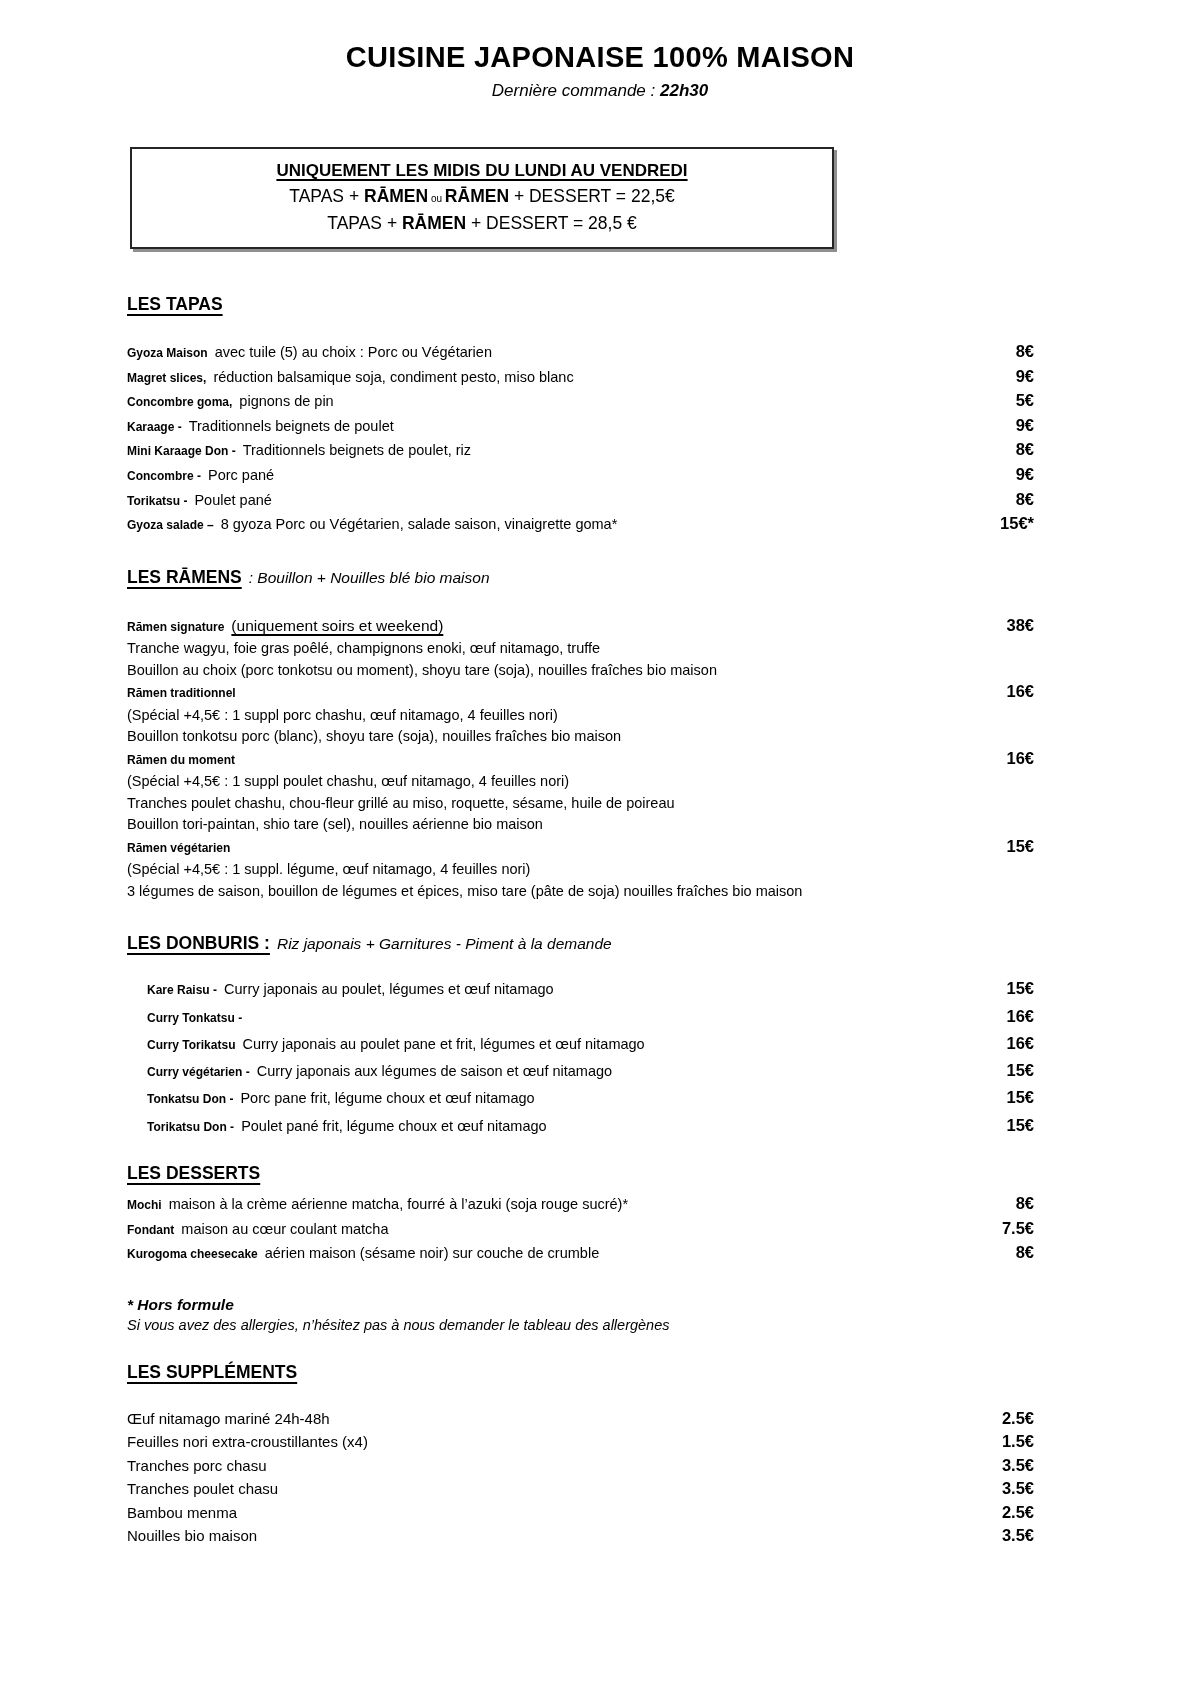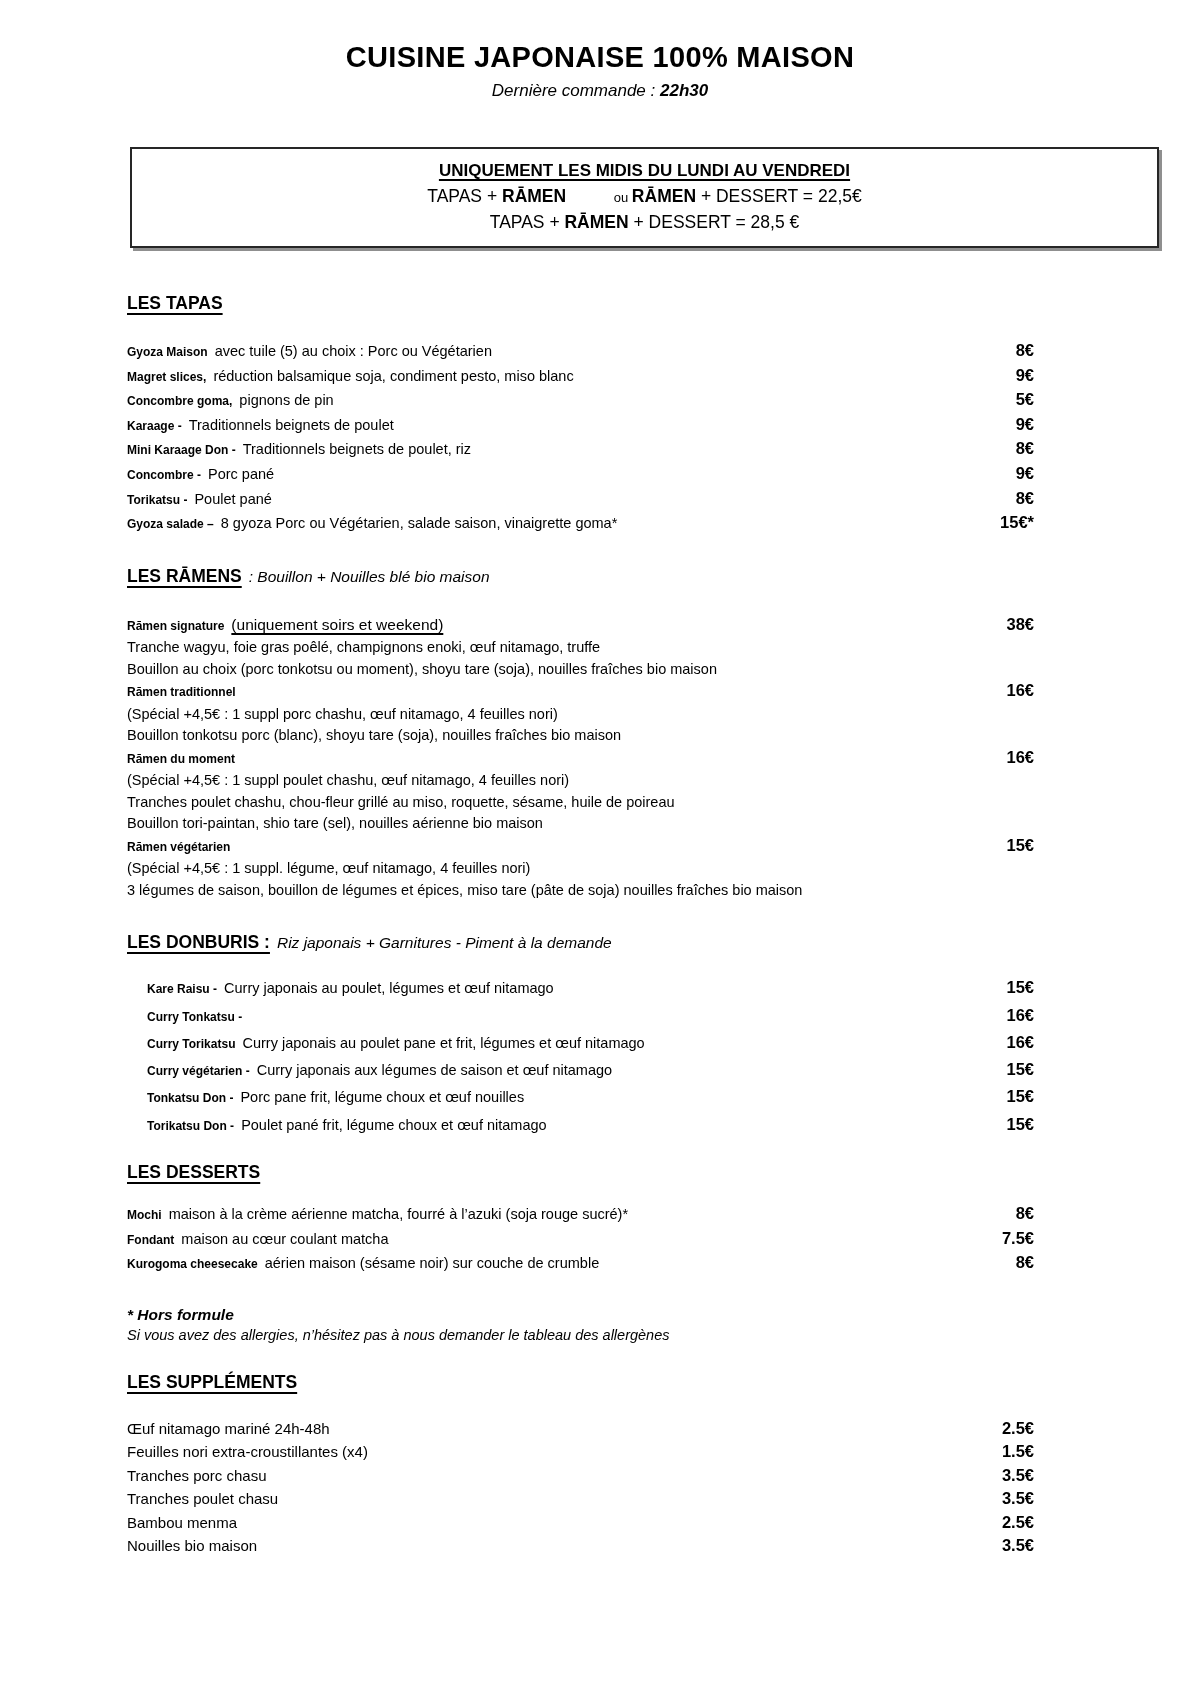--- a/index.html
+++ b/index.html
@@ -2,46 +2,46 @@
 <html><head>
 <meta charset="utf-8">
 <style>
   html,body{margin:0;padding:0;background:#fff;}
   body{width:1200px;height:1699px;color:#000;font-family:"Liberation Sans","DejaVu Sans",sans-serif;-webkit-font-smoothing:antialiased;}
   .page{position:relative;width:1200px;height:1699px;overflow:hidden;background:#ffffff;}
   .header{text-align:center;padding-top:40px;}
   .title{font-size:29px;font-weight:700;line-height:34px;letter-spacing:.3px;}
   .last-order{font-size:17px;font-style:italic;margin-top:7px;}
   .last-order .lo-time{font-weight:700;}
-  .formule-box{box-sizing:border-box;margin:46px 0 0 130px;width:1029px;border:2px solid #262626;box-shadow:3px 3px 0 #8f8f8f;text-align:center;padding:9px 10px 11px;}
+  .formule-box{box-sizing:border-box;margin:46px 0 0 130px;width:704px;border:2px solid #262626;box-shadow:3px 3px 0 #8f8f8f;text-align:center;padding:9px 10px 11px;}
   .fx-heading{font-size:17px;font-weight:700;text-decoration:underline;text-decoration-thickness:2px;text-underline-offset:3px;line-height:26px;}
   .fx-line{font-size:17.5px;line-height:25px;}
   .fx-line .b{font-weight:700;}
-  .fx-line .sm{font-size:13px;padding-left:44px;}
+  .fx-line .sm{font-size:10px;}
   .content{margin-left:127px;width:907px;}
   .sec-head-row{line-height:21px;}
   .sec-head{font-size:17.5px;font-weight:700;text-decoration:underline;text-decoration-thickness:2px;text-underline-offset:4px;}
   .sec-sub{font-size:15.5px;font-style:italic;margin-left:7px;}
   .row{display:flex;align-items:baseline;}
   .nm{font-weight:700;font-size:12px;white-space:nowrap;margin-right:7px;}
   .ds{font-size:14.5px;}
   .pr{margin-left:auto;font-weight:700;font-size:16.5px;white-space:nowrap;padding-left:12px;}
   .sec-tapas{margin-top:45px;}
   .tapas-list{margin-top:25px;}
   .tapas-list .row{line-height:22.6px;}
   .sec-ramens{margin-top:30px;}
   .ramen-list{margin-top:27px;}
   .ramen-list .row{line-height:21.5px;}
   .detail{font-size:14.5px;line-height:21.5px;}
   .note-underline{font-size:15.5px;text-decoration:underline;text-decoration-thickness:1.5px;text-underline-offset:3px;}
   .sec-donburis{margin-top:31px;}
   .donburi-list{margin-top:22px;margin-left:20px;}
   .donburi-list .row{line-height:25.3px;}
   .sec-desserts{margin-top:23px;}
-  .dessert-list{margin-top:19px;}
+  .dessert-list{margin-top:8px;}
   .dessert-list .row{line-height:22.5px;}
   .notes{margin-top:28px;}
   .note-bold{font-size:15.5px;font-weight:700;font-style:italic;line-height:21px;}
   .note-italic{font-size:14.5px;font-style:italic;line-height:21px;}
   .sec-supplements{margin-top:26px;}
   .sup-list{margin-top:24px;}
   .sup-list .row{line-height:23.5px;}
   .sup-nm{font-size:15px;font-weight:400;}
 </style>
 </head>
@@ -174,21 +174,21 @@
             <span class="ds">Curry japonais au poulet pane et frit, légumes et œuf nitamago</span>
             <span class="pr">16€</span>
           </div>
         <div class="row">
             <span class="nm">Curry végétarien -</span>
             <span class="ds">Curry japonais aux légumes de saison et œuf nitamago</span>
             <span class="pr">15€</span>
           </div>
         <div class="row">
             <span class="nm">Tonkatsu Don -</span>
-            <span class="ds">Porc pane frit, légume choux et œuf nouilles</span>
+            <span class="ds">Porc pane frit, légume choux et œuf nitamago</span>
             <span class="pr">15€</span>
           </div>
         <div class="row">
             <span class="nm">Torikatsu Don -</span>
             <span class="ds">Poulet pané frit, légume choux et œuf nitamago</span>
             <span class="pr">15€</span>
           </div>
       </div>
     </div>
 

